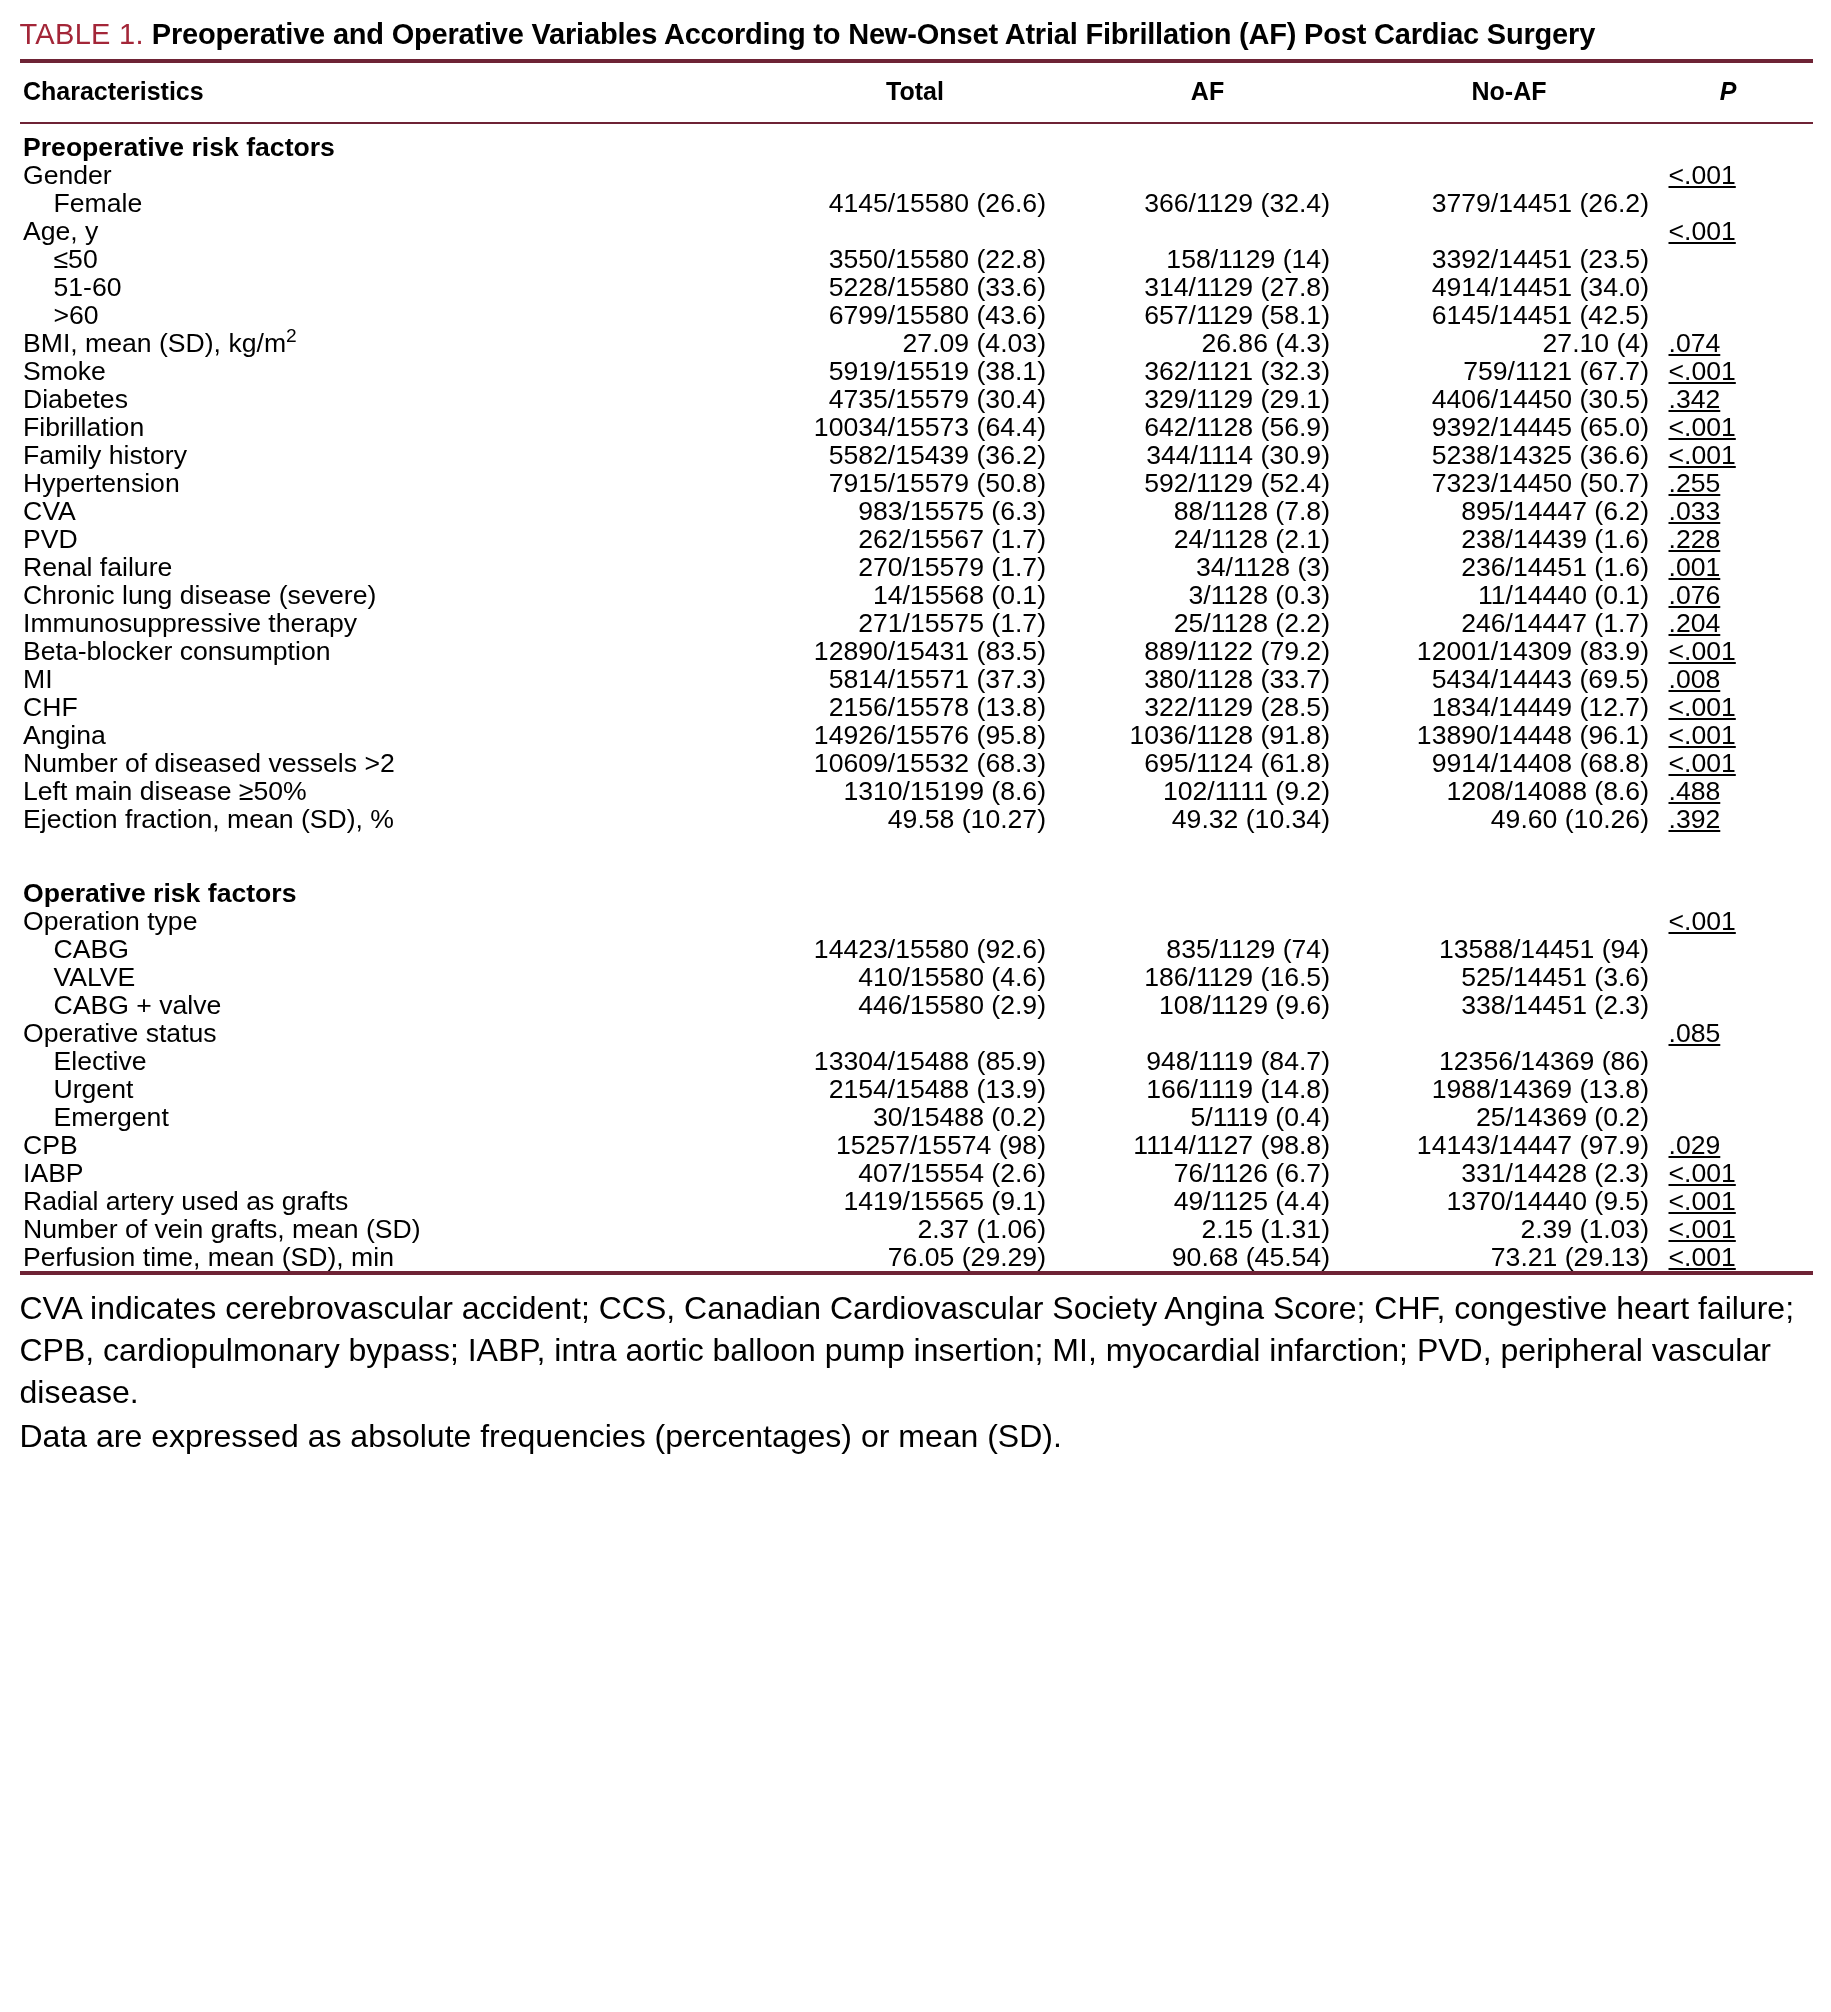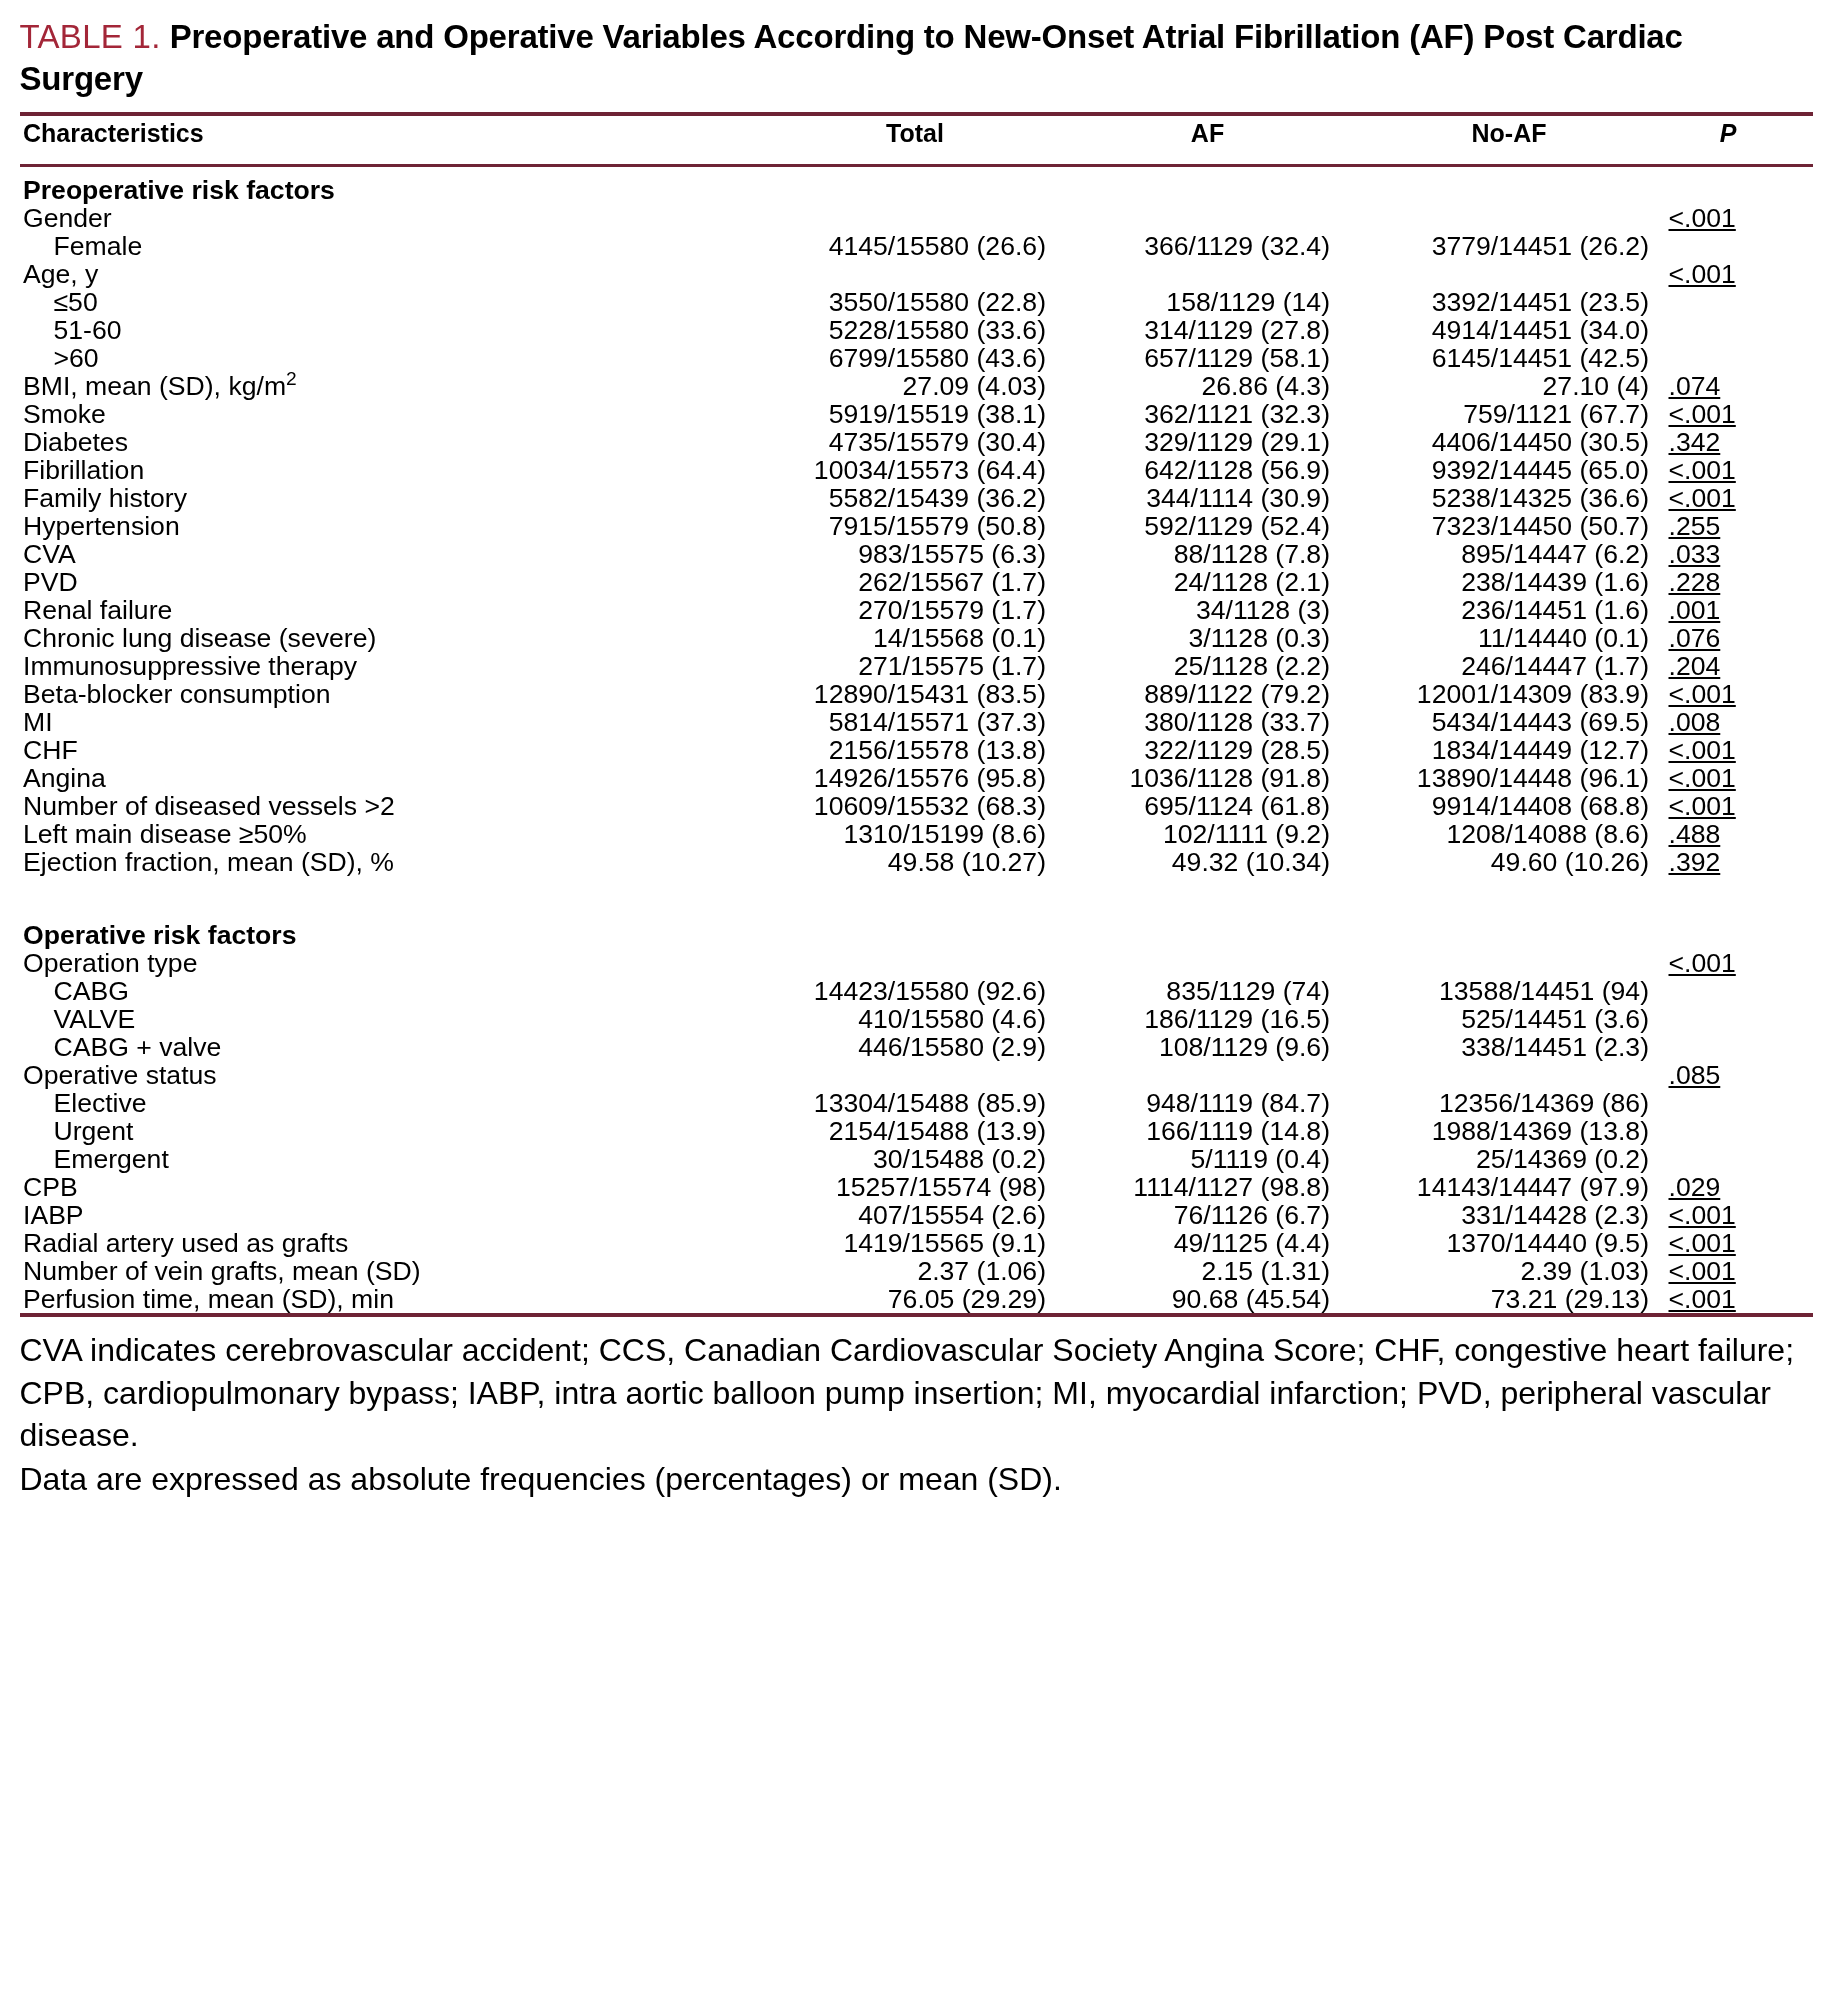--- a/index.html
+++ b/index.html
@@ -17,26 +17,26 @@
   .page {
     position: relative;
     width: 1832px;
     height: 2013px;
     box-sizing: border-box;
     padding: 0 19.5px;
   }
 
   
   .table-title {
-    font-size: 33px;
+    font-size: 29px;
     font-weight: bold;
     line-height: 1.28;
     letter-spacing: -0.2px;
     padding-top: 16px;
-    padding-bottom: 12px;
+    padding-bottom: 6px;
     max-width: 1764px;
   }
   .table-number {
     font-weight: normal;
     letter-spacing: 0.3px;
   }
 
   
   .rule {
     height: 3.5px;
@@ -54,21 +54,21 @@
   }
   table.tbl col.c-char  { width: 745px; }
   table.tbl col.c-total { width: 301px; }
   table.tbl col.c-af    { width: 284px; }
   table.tbl col.c-noaf  { width: 319px; }
   table.tbl col.c-p     { width: 144px; }
 
   thead th {
     font-size: 25px;
     font-weight: bold;
-    padding: 3px 0 16px 0;
+    padding: 14px 0 16px 0;
     vertical-align: bottom;
   }
   th.h-char { text-align: left; padding-left: 3.5px; }
   th.h-total, th.h-af, th.h-noaf { text-align: center; }
   th.h-p { text-align: center; font-style: italic; padding-right: 25px; }
 
   tbody td {
     padding: 0;
     height: 28px;
     line-height: 28px;

